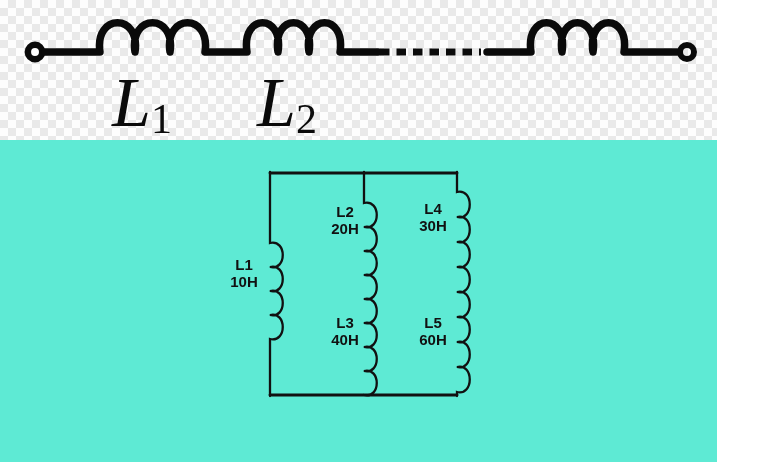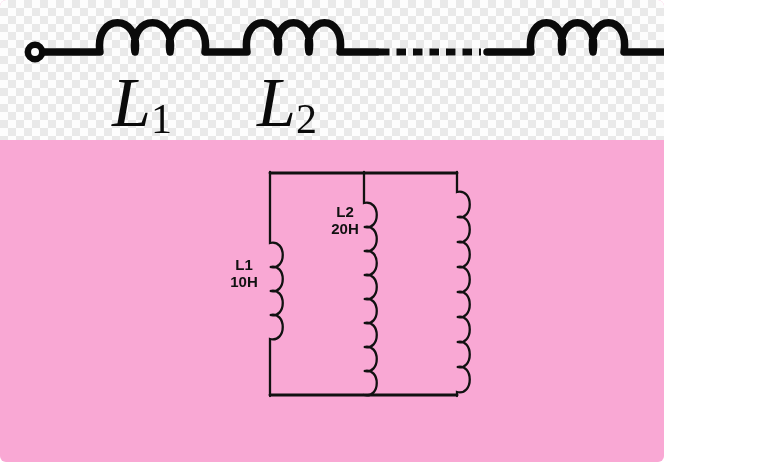--- a/index.html
+++ b/index.html
@@ -1,19 +1,18 @@
 <!DOCTYPE html>
 <html><head>
 <meta charset="utf-8">
 <style>
   html,body{margin:0;padding:0;background:#fff;}
   .stage{
-    position:relative;width:664px;height:462px;background:#f9a8d4;overflow:hidden;
+    position:relative;width:717px;height:462px;background:#5eead4;overflow:hidden;
     font-family:"Liberation Sans",sans-serif;
-    border-radius:6px;
   }
   
   .checker{
     position:absolute;left:0;top:0;width:768px;height:140px;
     background-color:#fdfdfd;
     background-image:conic-gradient(#e9e9e9 25%,transparent 0 50%,#e9e9e9 0 75%,transparent 0);
     background-size:16px 16px;
   }
   svg.art{position:absolute;left:0;top:0;}
   
@@ -98,14 +97,26 @@
   </div>
 
   <div class="plabel" style="left:212px;top:256px">
     <div>L1</div>
     <div>10H</div>
   </div>
   <div class="plabel" style="left:313px;top:203px">
     <div>L2</div>
     <div>20H</div>
   </div>
+  <div class="plabel" style="left:313px;top:314px">
+    <div>L3</div>
+    <div>40H</div>
+  </div>
+  <div class="plabel" style="left:401px;top:200px">
+    <div>L4</div>
+    <div>30H</div>
+  </div>
+  <div class="plabel" style="left:401px;top:314px">
+    <div>L5</div>
+    <div>60H</div>
+  </div>
 
 </div>
 
 </body></html>

